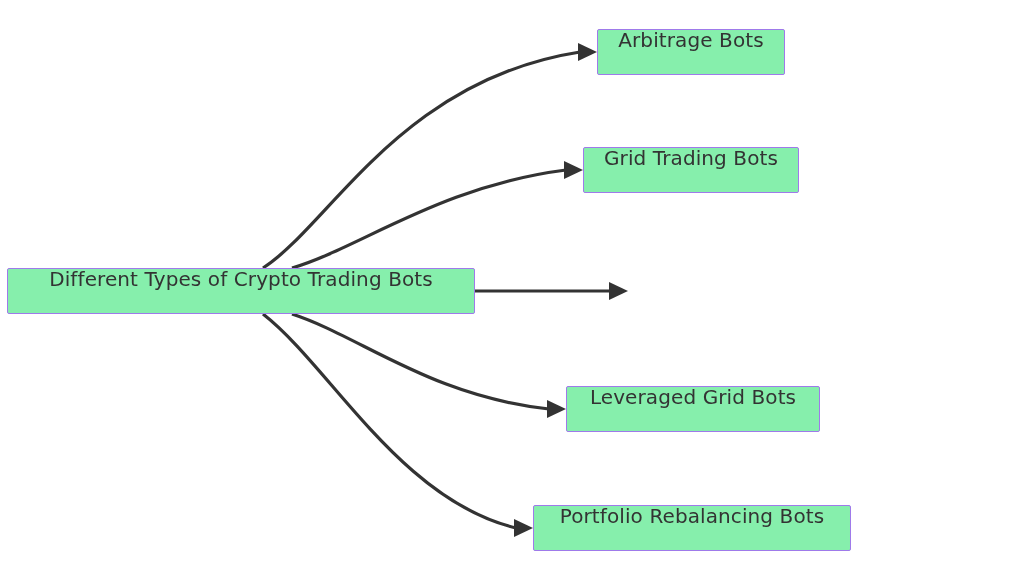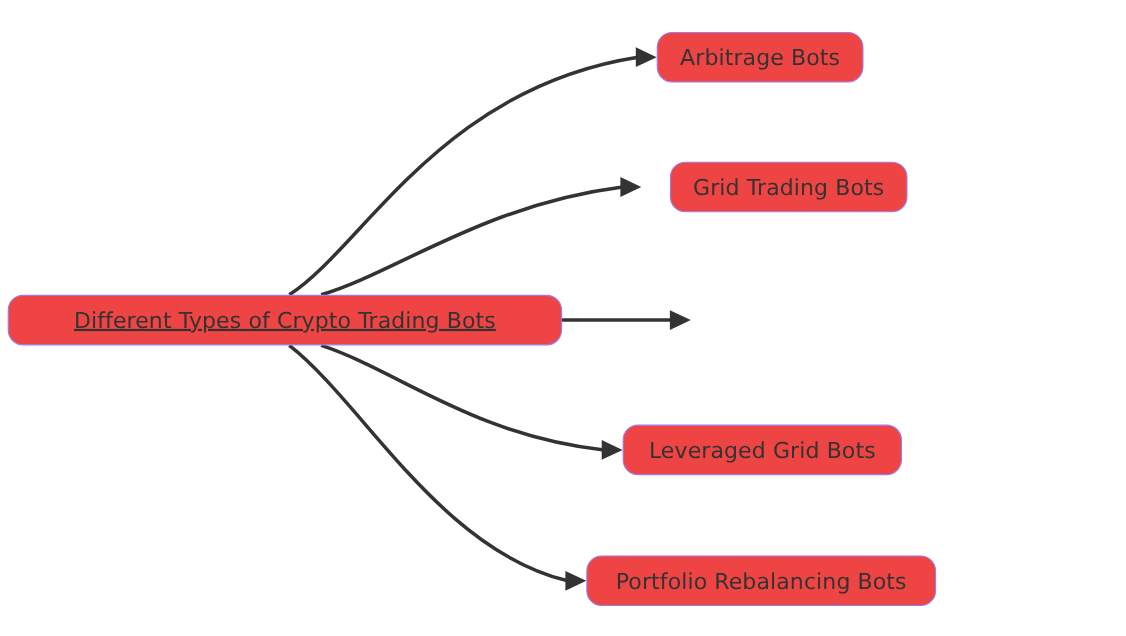--- a/index.html
+++ b/index.html
@@ -19,54 +19,52 @@
     position: absolute;
     left: 0;
     top: 0;
     width: 1024px;
     height: 578px;
   }
   .node {
     position: absolute;
     box-sizing: border-box;
     display: flex;
-    align-items: center;
+    align-items: flex-start;
     justify-content: center;
-    background: #ef4444;
+    background: #86efac;
     border: 1.6px solid #9f7aea;
-    border-radius: 14px;
+    border-radius: 2px;
     color: #333333;
     font-size: 20px;
     letter-spacing: 0.1px;
     white-space: nowrap;
     z-index: 2;
   }
   .node-label {
     display: block;
     line-height: 1;
   }
   .node-root {
     left: 7px;
     top: 268px;
-    width: 504px;
+    width: 468px;
     height: 46px;
-    text-decoration: underline;
   }
   .node-arbitrage {
     left: 597px;
     top: 29px;
     width: 188px;
     height: 46px;
   }
   .node-grid {
     left: 583px;
     top: 147px;
     width: 216px;
     height: 46px;
-    margin-left: 26px;
   }
   .node-dca {
     left: 628px;
     top: 268px;
     width: 129px;
     height: 46px;
   }
   .node-leveraged {
     left: 566px;
     top: 386px;

